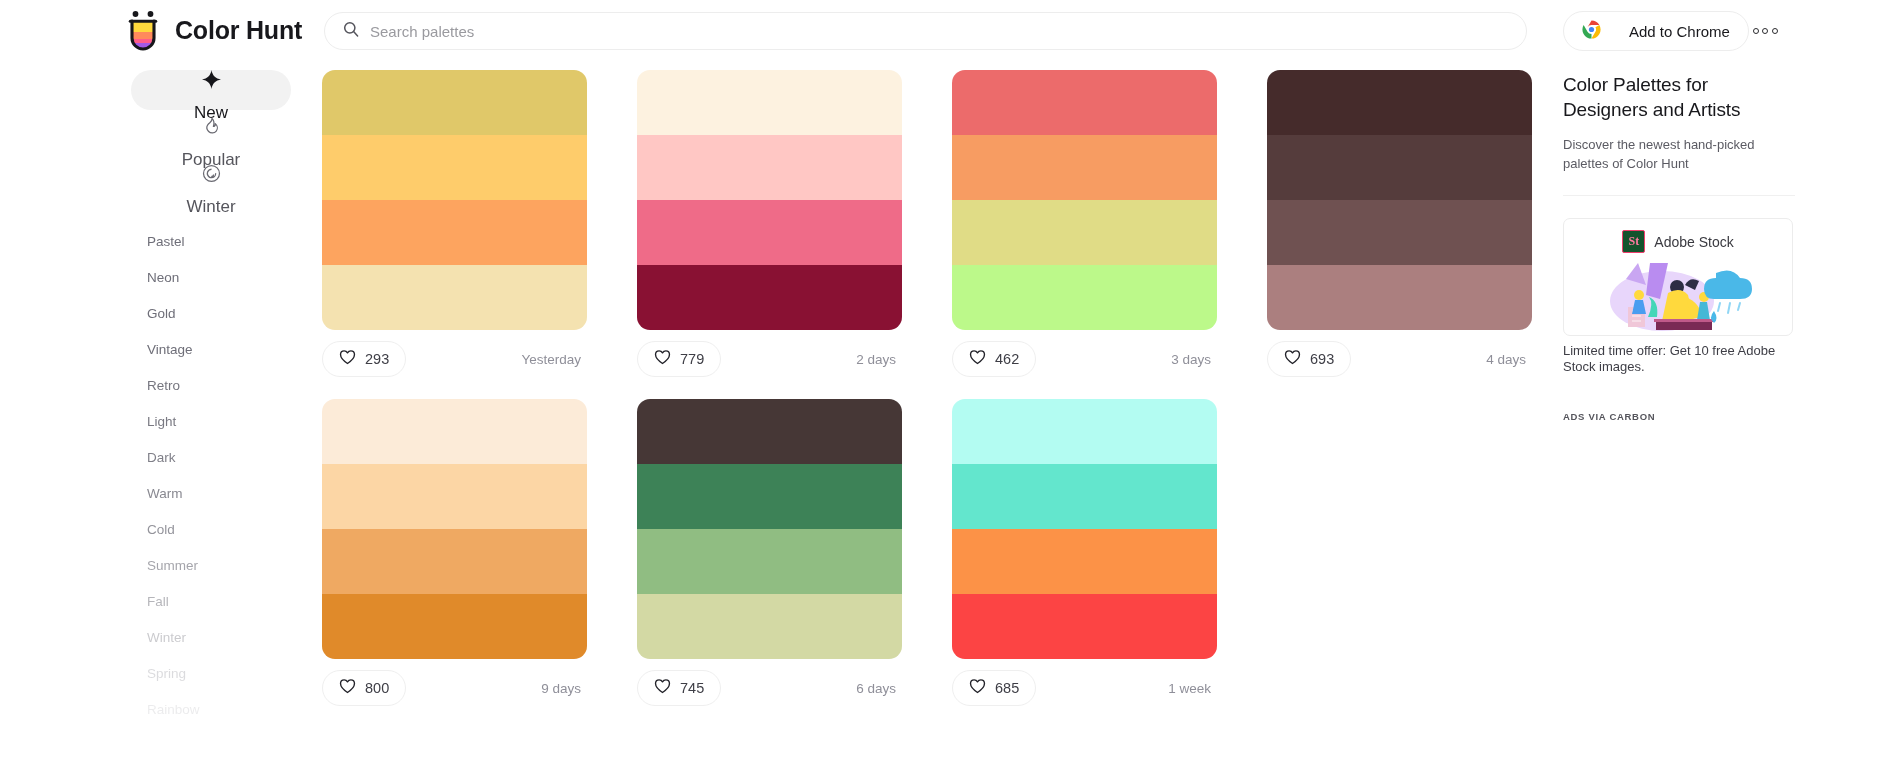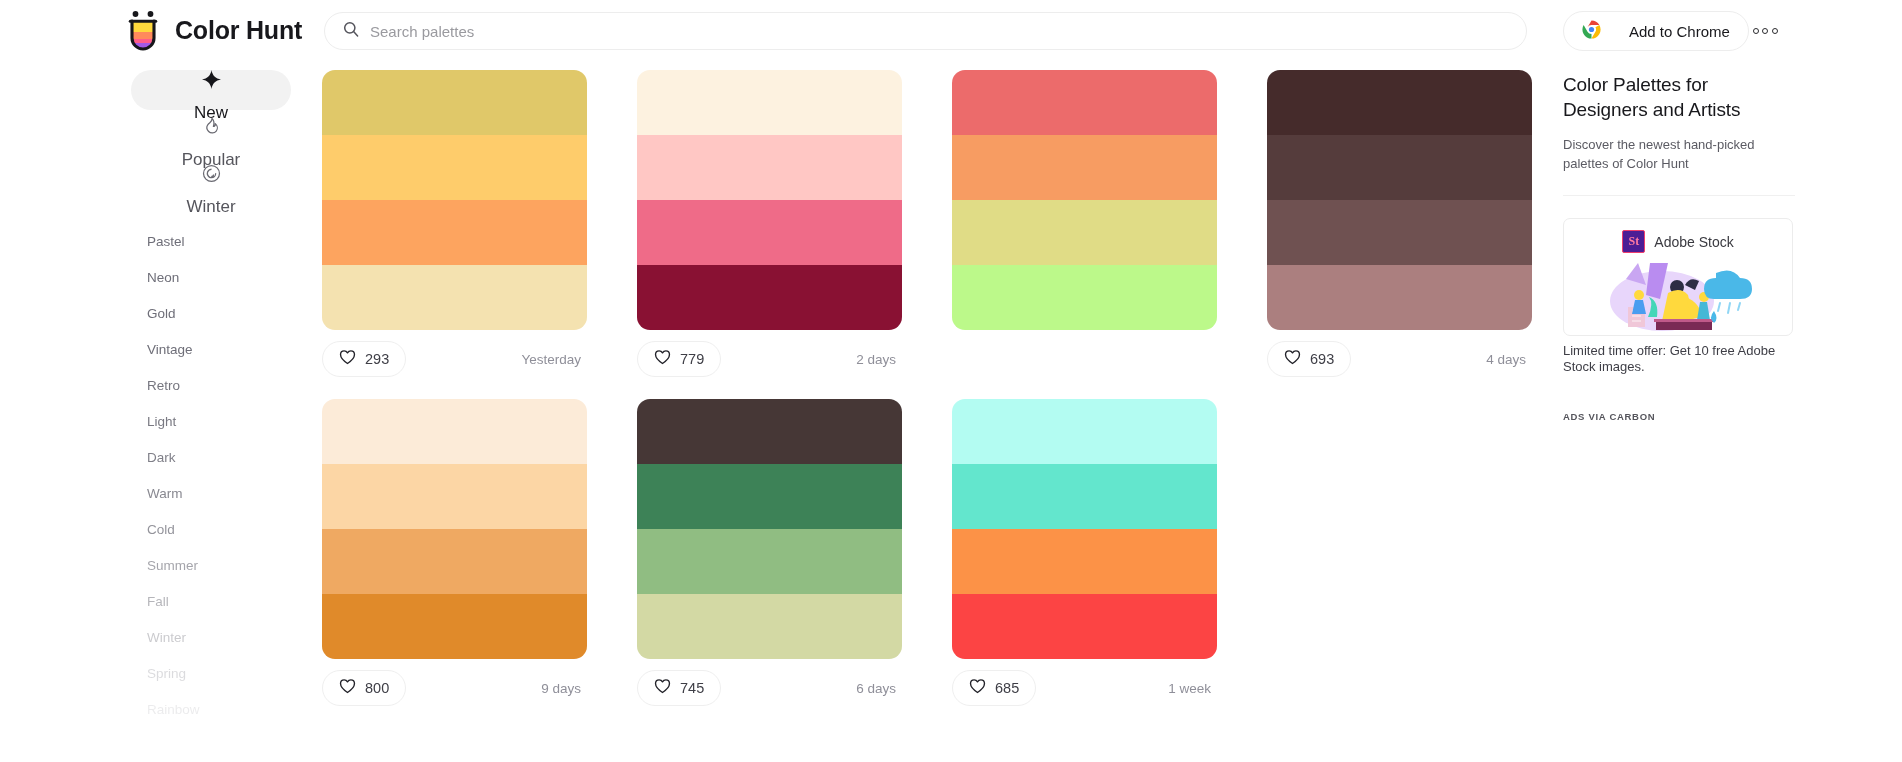--- a/index.html
+++ b/index.html
@@ -117,21 +117,21 @@
     margin-top: 22px; width: 230px; height: 118px;
     border: 1px solid #ececec; border-radius: 7px;
     overflow: hidden; position: relative; background: #fff; cursor: pointer;
   }
   .ad-brandrow {
     display: flex; align-items: center; justify-content: center; gap: 9px;
     margin-top: 11px;
   }
   .st-badge {
     width: 23px; height: 23px; border-radius: 2px;
-    background: #4c1d95; border: 1.2px solid #ef3e6d;
+    background: #14532d; border: 1.2px solid #ef3e6d;
     color: #ff7aa0; font-size: 12px; font-weight: 700;
     display: flex; align-items: center; justify-content: center;
     font-family: "Liberation Serif", serif;
   }
   .ad-brandname { font-size: 14px; color: #3a3a40; }
   .ad-art { position: relative; width: 230px; height: 78px; margin-top: 2px; }
   .ad-caption {
     margin-top: 7px; font-size: 13px; line-height: 16px; color: #3e3e46;
   }
   .ads-via {
@@ -280,20 +280,29 @@
           </div>
           <div class="time-label">2 days</div>
         </div>
       </div>
       <div class="card">
         <div class="swatches">
           <div class="swatch" style="background:#EC6B6B"></div>
           <div class="swatch" style="background:#F79C62"></div>
           <div class="swatch" style="background:#E0DC86"></div>
           <div class="swatch" style="background:#BCF98A"></div>
+        </div>
+        <div class="card-footer">
+          <div class="like-pill">
+            <span><svg width="17" height="17" viewBox="0 0 20 20">
+                <path d="M10 17 C10 17 1.8 11.8 1.8 6.6 C1.8 4 3.8 2.2 6.1 2.2 C7.8 2.2 9.2 3.2 10 4.6 C10.8 3.2 12.2 2.2 13.9 2.2 C16.2 2.2 18.2 4 18.2 6.6 C18.2 11.8 10 17 10 17 Z" fill="none" stroke="#23232a" stroke-width="1.6" stroke-linejoin="round"></path>
+              </svg></span>
+            <span class="like-count">462</span>
+          </div>
+          <div class="time-label">3 days</div>
         </div>
       </div>
       <div class="card">
         <div class="swatches">
           <div class="swatch" style="background:#452B2B"></div>
           <div class="swatch" style="background:#553C3C"></div>
           <div class="swatch" style="background:#6F5151"></div>
           <div class="swatch" style="background:#AB7F7F"></div>
         </div>
         <div class="card-footer">

